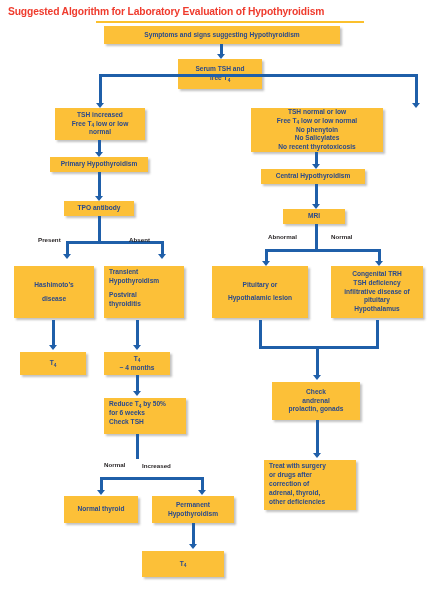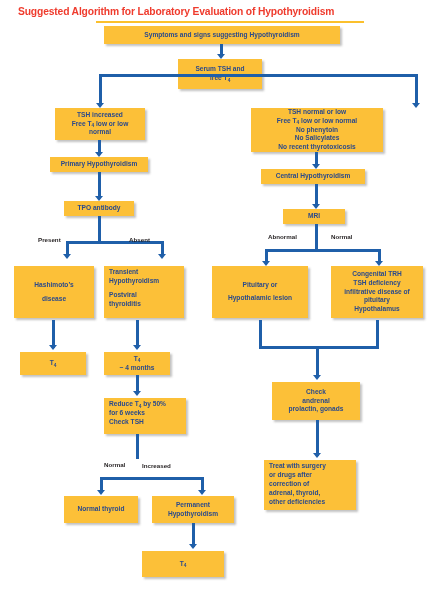--- a/index.html
+++ b/index.html
@@ -11,21 +11,21 @@
   #canvas{
     position:relative;
     width:431px;
     height:589px;
     background:#ffffff;
     overflow:hidden;
   }
   
   .title{
     position:absolute;
-    left:18px; top:6px;
+    left:8px; top:6px;
     width:400px;
     font-size:10.3px;
     font-weight:bold;
     color:#ef3b2d;
     letter-spacing:-0.15px;
     white-space:nowrap;
   }
   .title-rule{
     position:absolute;
     left:96px; top:21px;

